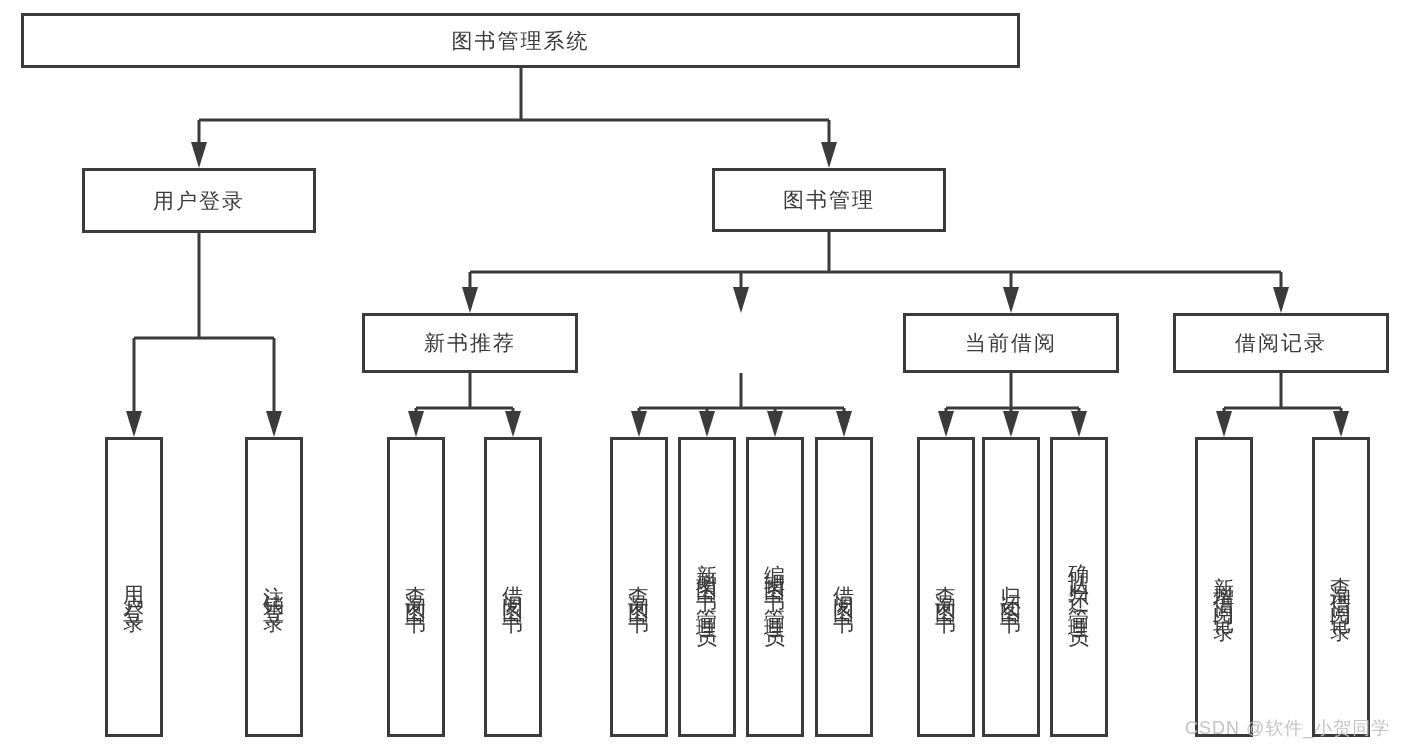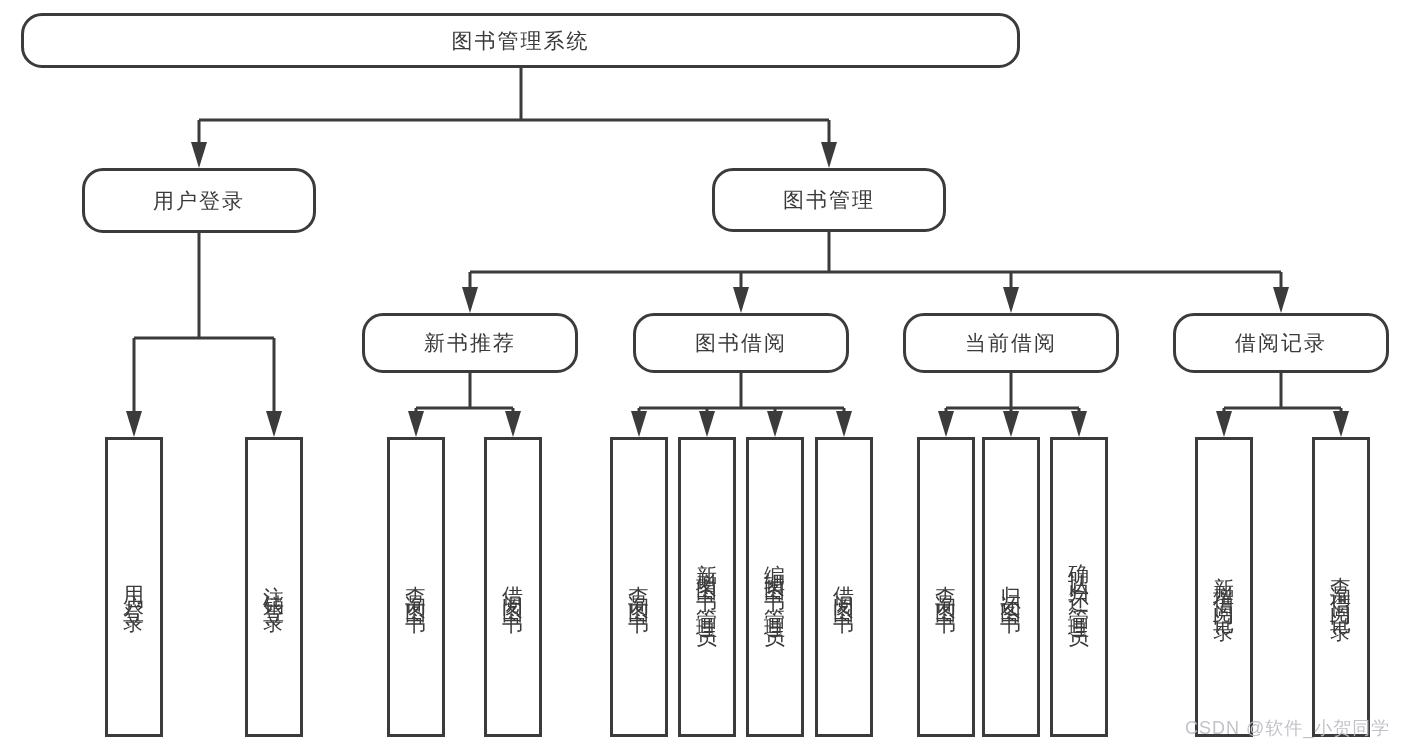--- a/index.html
+++ b/index.html
@@ -29,21 +29,20 @@
     color: #3a3a3a;
     display: flex;
     align-items: center;
     justify-content: center;
     z-index: 2;
   }
   .h-box {
     font-size: 21px;
     letter-spacing: 2px;
     white-space: nowrap;
-    border-radius: 21px;
   }
   .v-box {
     writing-mode: vertical-rl;
     text-orientation: mixed;
     font-size: 21px;
     letter-spacing: 9px;
     line-height: 1;
   }
   .watermark {
     position: absolute;
@@ -104,21 +103,20 @@
       <polygon points="1333,411 1349,411 1341,437"></polygon>
     </g>
   </svg>
 
   <div class="box h-box" style="left:21px;top:13px;width:999px;height:55px">图书管理系统</div>
 
   <div class="box h-box" style="left:82px;top:168px;width:234px;height:65px">用户登录</div>
   <div class="box h-box" style="left:362px;top:313px;width:216px;height:60px">新书推荐</div>
 
   <div class="box h-box" style="left:712px;top:168px;width:234px;height:64px">图书管理</div>
-  <div class="box h-box" style="left:633px;top:313px;width:216px;height:60px">图书借阅</div>
   <div class="box h-box" style="left:1173px;top:313px;width:216px;height:60px">借阅记录</div>
   <div class="box h-box" style="left:903px;top:313px;width:216px;height:60px">当前借阅</div>
 
   <div class="box v-box" style="left:105px;top:437px;width:58px;height:300px">用户登录</div>
   <div class="box v-box" style="left:245px;top:437px;width:58px;height:300px">注销登录</div>
 
   <div class="box v-box" style="left:387px;top:437px;width:58px;height:300px">查询图书</div>
   <div class="box v-box" style="left:484px;top:437px;width:58px;height:300px">借阅图书</div>
 
   <div class="box v-box" style="left:610px;top:437px;width:58px;height:300px">查询图书</div>

